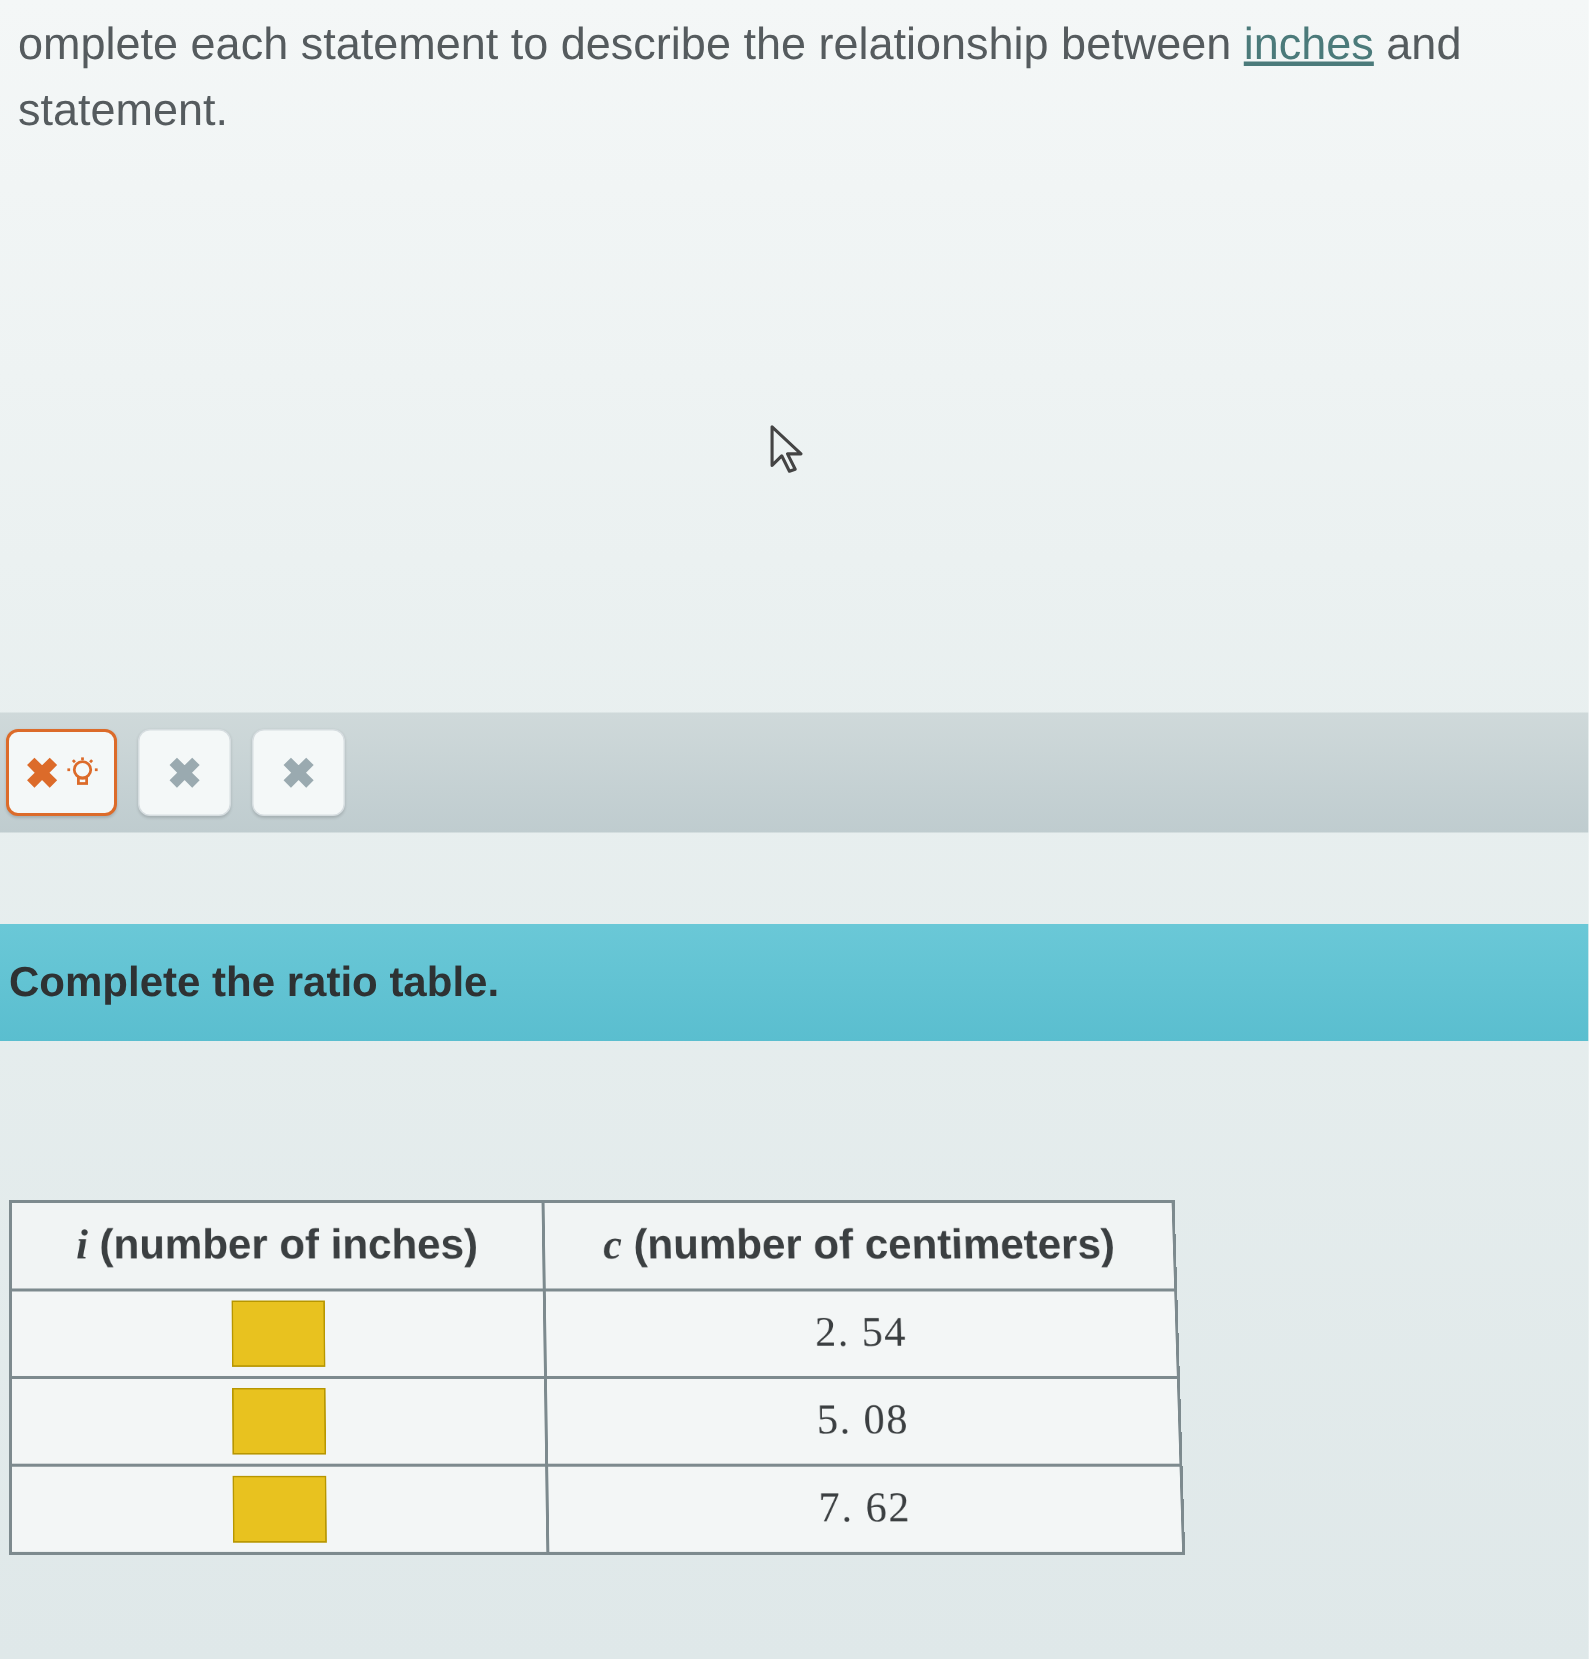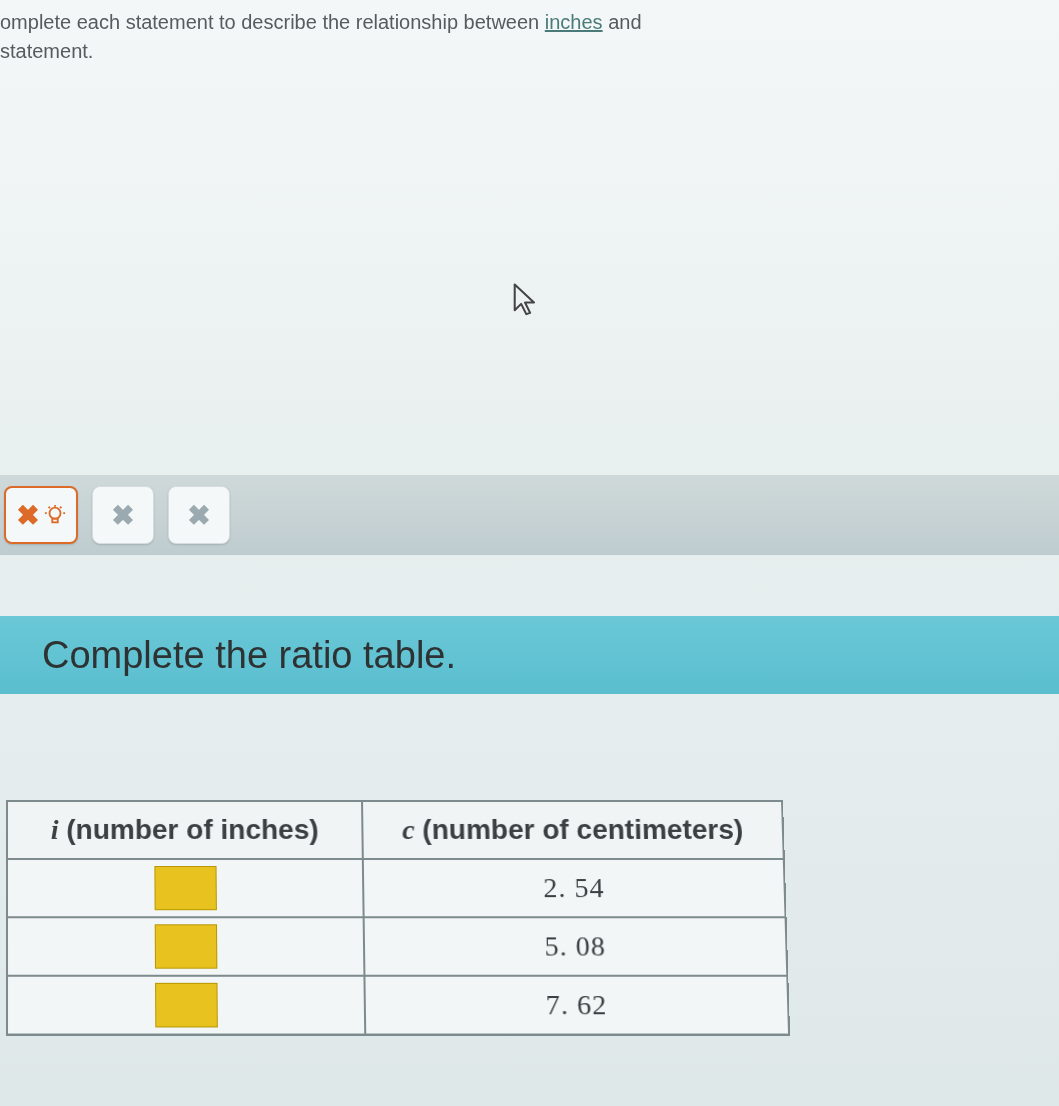--- a/index.html
+++ b/index.html
@@ -10,24 +10,25 @@
     background: linear-gradient(180deg, #f4f7f7 0%, #e8efef 45%, #dfe8e9 100%);
     color: #4a4f52;
     overflow: hidden;
   }
   .page {
     position: relative;
     width: 100%;
     height: 100%;
   }
   .prompt-text {
-    font-size: 20px;
+    font-size: 30px;
     line-height: 1.45;
     padding: 8px 20px 0 0;
     color: #555b5e;
+    margin-left: 12px;
   }
   .prompt-text .underlined {
     text-decoration: underline;
     color: #4b7a7a;
   }
   .cursor {
     position: absolute;
     left: 510px;
     top: 282px;
     width: 30px;
@@ -81,24 +82,23 @@
     top: 616px;
     left: 0;
     right: 0;
     height: 78px;
     background: linear-gradient(180deg, #6ac8d7 0%, #5abecf 100%);
     display: flex;
     align-items: center;
     padding-left: 6px;
   }
   .instruction-bar .txt {
-    font-size: 38px;
-    font-weight: normal;
+    font-size: 28px;
+    font-weight: bold;
     color: #2e3233;
-    margin-left: 36px;
   }
   .table-wrap {
     position: absolute;
     top: 800px;
     left: 6px;
     transform: perspective(1800px) rotateX(4deg);
     transform-origin: top left;
   }
   table.ratio {
     border-collapse: collapse;

